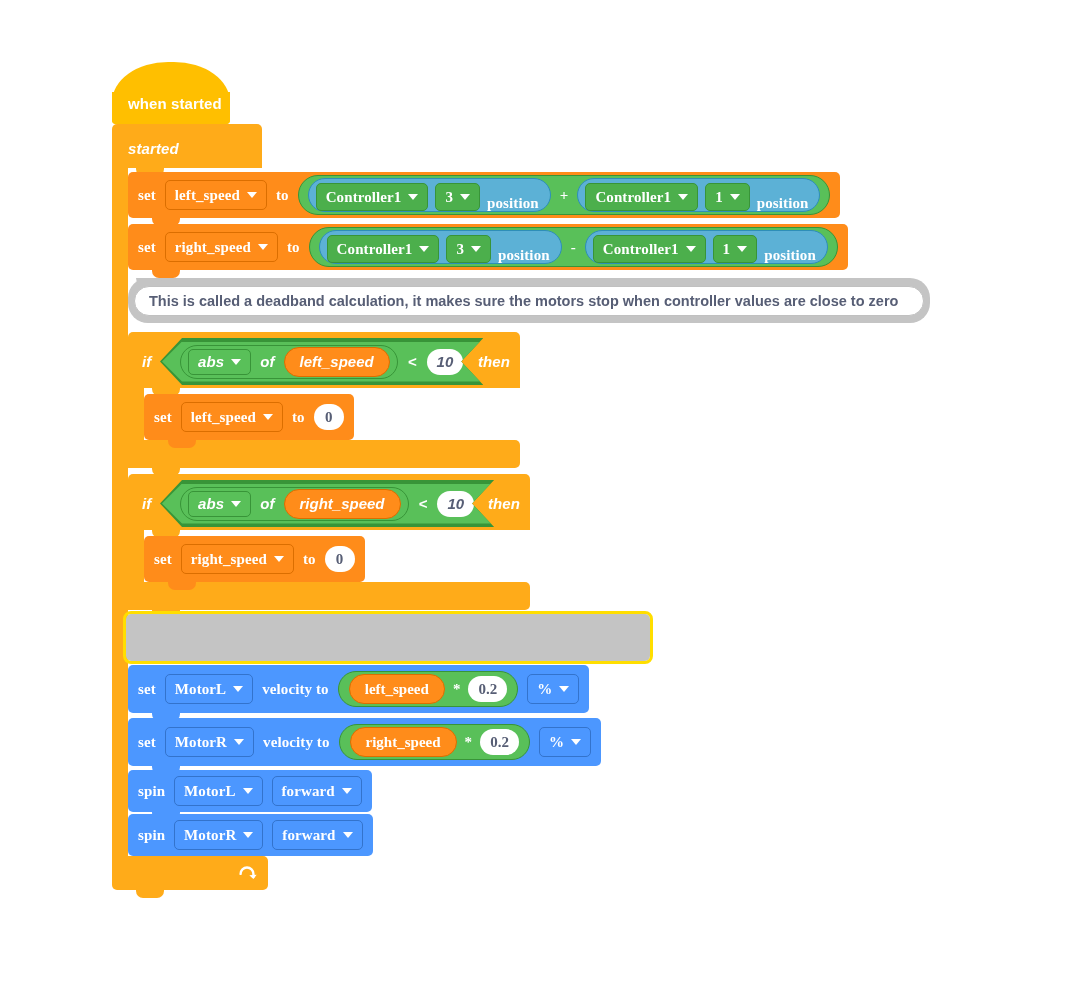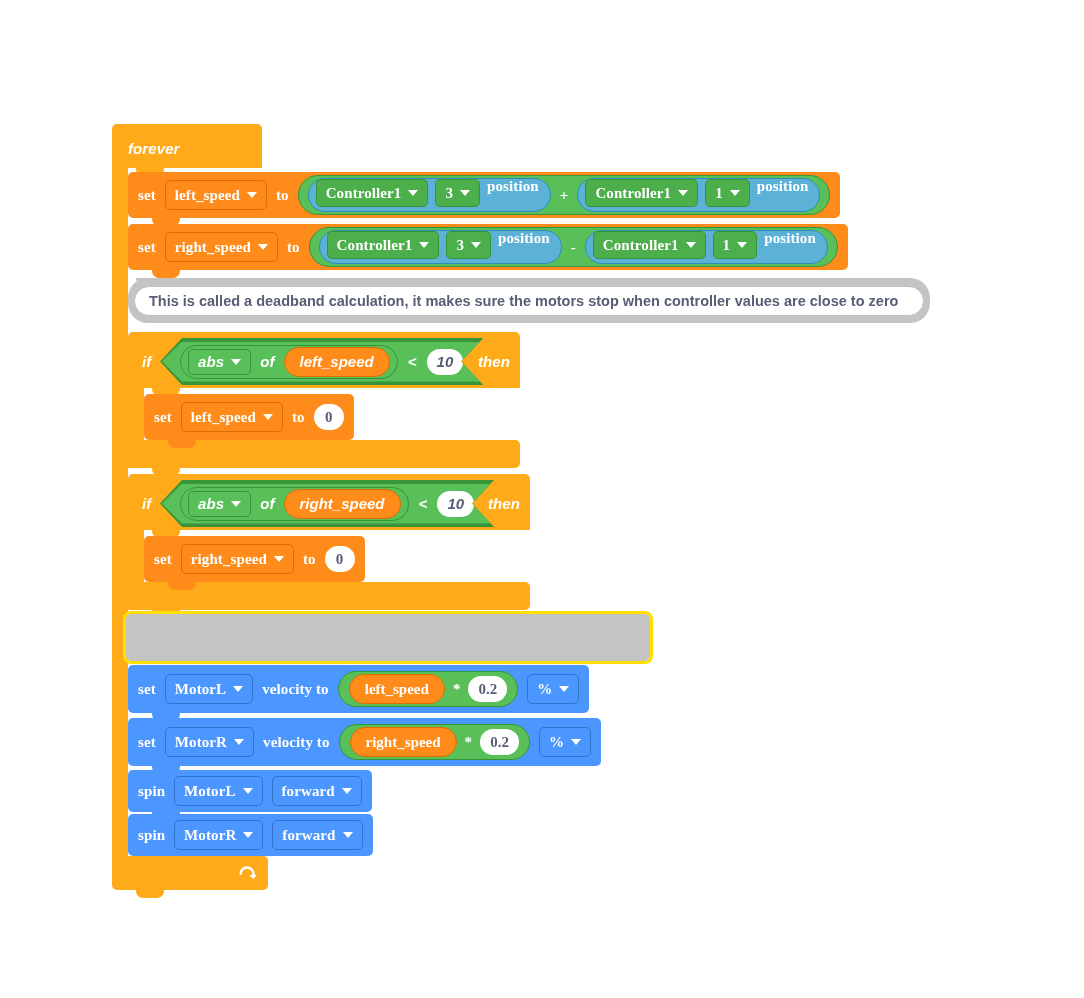--- a/index.html
+++ b/index.html
@@ -127,27 +127,27 @@
     font-size: 15px;
     height: 30px;
     padding: 0 15px;
     border-radius: 16px;
     box-sizing: border-box;
   }
 
   
   .reporter {
     display: inline-flex;
-    align-items: flex-start;
+    align-items: flex-end;
     gap: 7px;
     background: #5CB1D6;
     border: 1.5px solid #2E8EB8;
     border-radius: 18px;
     height: 34px;
-    padding: 0 11px 0 7px;
+    padding: 8px 11px 0 7px;
     box-sizing: border-box;
   }
   .reporter .field {
     background: #4AA3CC;
     border: 1px solid #2E8EB8;
   }
 
   
   .op {
     display: inline-flex;
@@ -257,25 +257,31 @@
     font-size: 21px;
     font-weight: bold;
     line-height: 1;
   }
 </style>
 </head>
 <body>
 
 <div id="workspace">
 
+  <div id="hat" class="abs">
+    <div class="hat-body"></div>
+    <div class="hat-rect"></div>
+    <div class="hat-text lbl">when started</div>
+    <div class="notch" style="left:24px; top:62px; background:#FFBF00;"></div>
+  </div>
 
   <div class="cblock" id="forever">
 
     <div class="abs" style="left:112px; top:124px; width:150px; height:44px; background:#FFAB19; border-radius:5px 5px 0 0;"></div>
-    <div class="abs lbl" style="left:128px; top:141px;">forever</div>
+    <div class="abs lbl" style="left:128px; top:141px;">started</div>
     <div class="notch" style="left:136px; top:168px; background:#FFAB19;"></div>
 
     <div class="abs" style="left:112px; top:166px; width:16px; height:692px; background:#FFAB19;"></div>
 
     <div class="abs" style="left:112px; top:856px; width:156px; height:34px; background:#FFAB19; border-radius:0 5px 5px 5px;"></div>
     <div class="notch" style="left:136px; top:890px; background:#FFAB19;"></div>
     <div class="looparrow" style="left:236px; top:862px;">
       <svg width="22" height="22" viewBox="0 0 24 24" aria-hidden="true">
         <path d="M5 13 A 7 7 0 0 1 19 13 L 19 16" fill="none" stroke="#ffffff" stroke-width="2.6" stroke-linecap="round"></path>
         <path d="M14.5 14.5 L 19 18.5 L 22.5 14" fill="#ffffff"></path>

